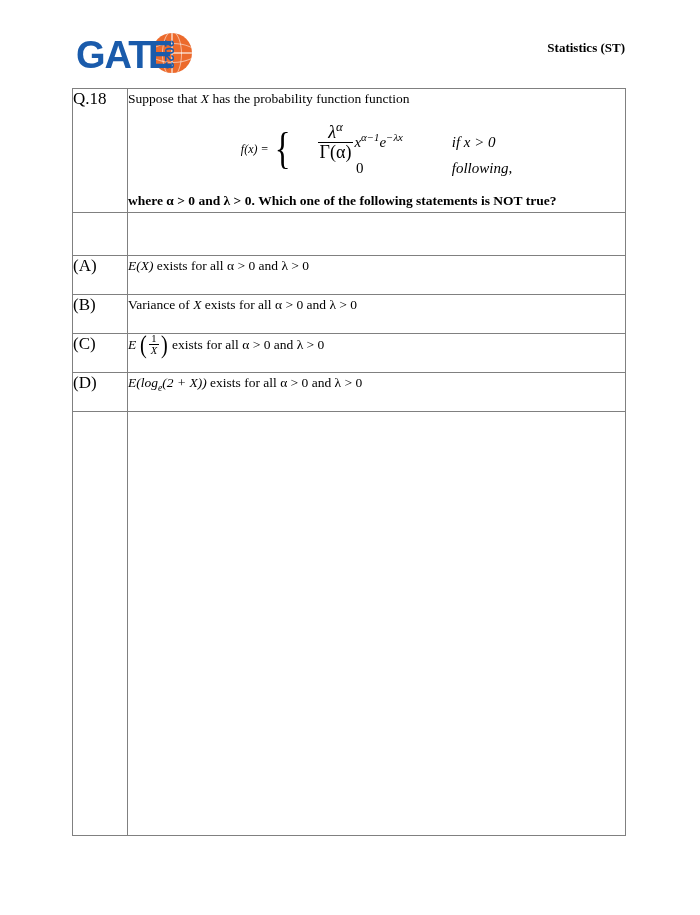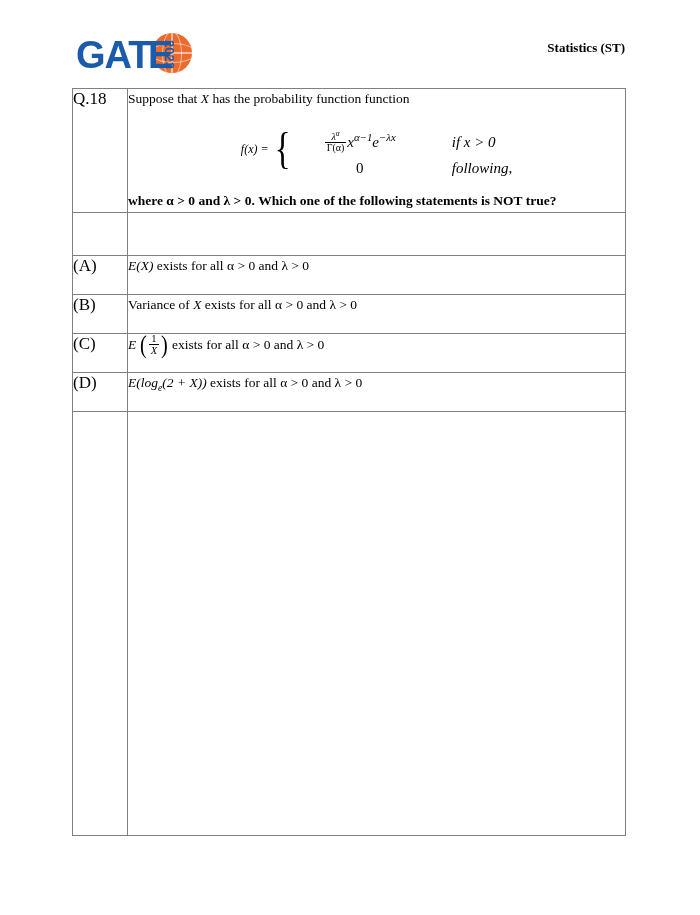--- a/index.html
+++ b/index.html
@@ -211,21 +211,21 @@
   .case-cond {
     display: inline-block;
     font-style: italic;
     padding-left: 26px;
     margin-top: 8px;
   }
   .frac {
     display: inline-block;
     vertical-align: middle;
     text-align: center;
-    font-size: 10px;
+    font-size: 18px;
     line-height: 1.08;
     position: relative;
     top: -1px;
     margin: 0 1px;
   }
   .frac .num {
     display: block;
     padding: 0 2px;
     border-bottom: 1px solid #000;
   }

